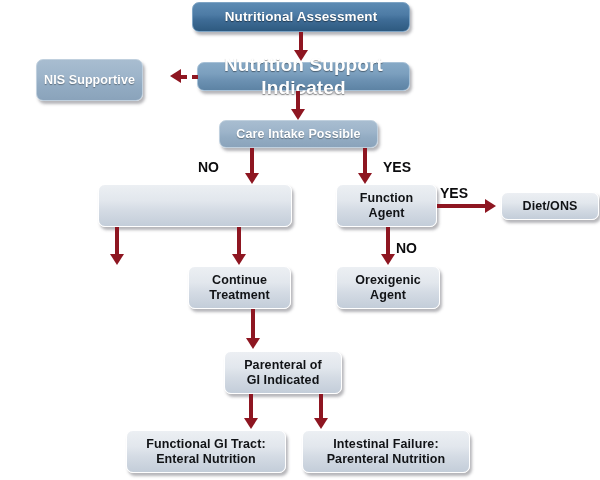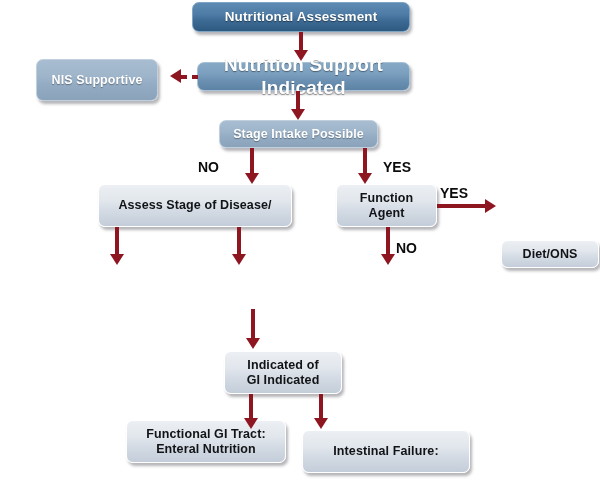--- a/index.html
+++ b/index.html
@@ -114,60 +114,68 @@
 </style>
 </head>
 <body>
 
 <div id="canvas">
 
   <div class="node lvl-dark" style="left:192px; top:2px; width:218px; height:30px;">
     <span>Nutritional Assessment</span>
   </div>
 
-  <div class="node lvl-light-w" style="left:36px; top:59px; width:122px; height:42px; flex-direction:column;">
+  <div class="node lvl-light-w" style="left:36px; top:59px; width:107px; height:42px; flex-direction:column;">
     <span>NIS Supportive</span>
   </div>
 
   <div class="node lvl-mid" style="left:197px; top:62px; width:213px; height:29px;">
     <span>Nutrition Support Indicated</span>
   </div>
 
   <div class="node lvl-light-w" style="left:219px; top:120px; width:159px; height:28px;">
-    <span>Stage Intake Possible</span>
+    <span>Care Intake Possible</span>
   </div>
 
   <div class="node lvl-pale" style="left:98px; top:184px; width:194px; height:43px; flex-direction:column;">
-    <span>Assess Stage of Disease/</span>
   </div>
 
   <div class="node lvl-pale" style="left:336px; top:184px; width:101px; height:43px; flex-direction:column;">
     <span>Function</span>
     <span>Agent</span>
   </div>
 
-  <div class="node lvl-pale" style="left:501px; top:192px; width:98px; height:28px;margin-top:48px;">
+  <div class="node lvl-pale" style="left:501px; top:192px; width:98px; height:28px;">
     <span>Diet/ONS</span>
   </div>
 
 
-
+  <div class="node lvl-pale" style="left:188px; top:266px; width:103px; height:43px; flex-direction:column;">
+    <span>Continue</span>
+    <span>Treatment</span>
+  </div>
+
+  <div class="node lvl-pale" style="left:336px; top:266px; width:104px; height:43px; flex-direction:column;">
+    <span>Orexigenic</span>
+    <span>Agent</span>
+  </div>
 
   <div class="node lvl-pale" style="left:224px; top:351px; width:118px; height:43px; flex-direction:column;">
-    <span>Indicated of</span>
+    <span>Parenteral of</span>
     <span>GI Indicated</span>
   </div>
 
-  <div class="node lvl-pale" style="left:126px; top:420px; width:160px; height:43px; flex-direction:column;">
+  <div class="node lvl-pale" style="left:126px; top:430px; width:160px; height:43px; flex-direction:column;">
     <span>Functional GI Tract:</span>
     <span>Enteral Nutrition</span>
   </div>
 
   <div class="node lvl-pale" style="left:302px; top:430px; width:168px; height:43px; flex-direction:column;">
     <span>Intestinal Failure:</span>
+    <span>Parenteral Nutrition</span>
   </div>
 
   <div class="ln v" style="left:299px; top:32px; height:19px;"></div>
   <div class="arrowhead down" style="left:293.5px; top:50px;"></div>
 
   <div class="dashline" style="left:181px; top:74.5px; width:18px;"></div>
   <div class="arrowhead left" style="left:170px; top:69px;"></div>
 
   <div class="ln v" style="left:296px; top:91px; height:19px;"></div>
   <div class="arrowhead down" style="left:290.5px; top:109px;"></div>

